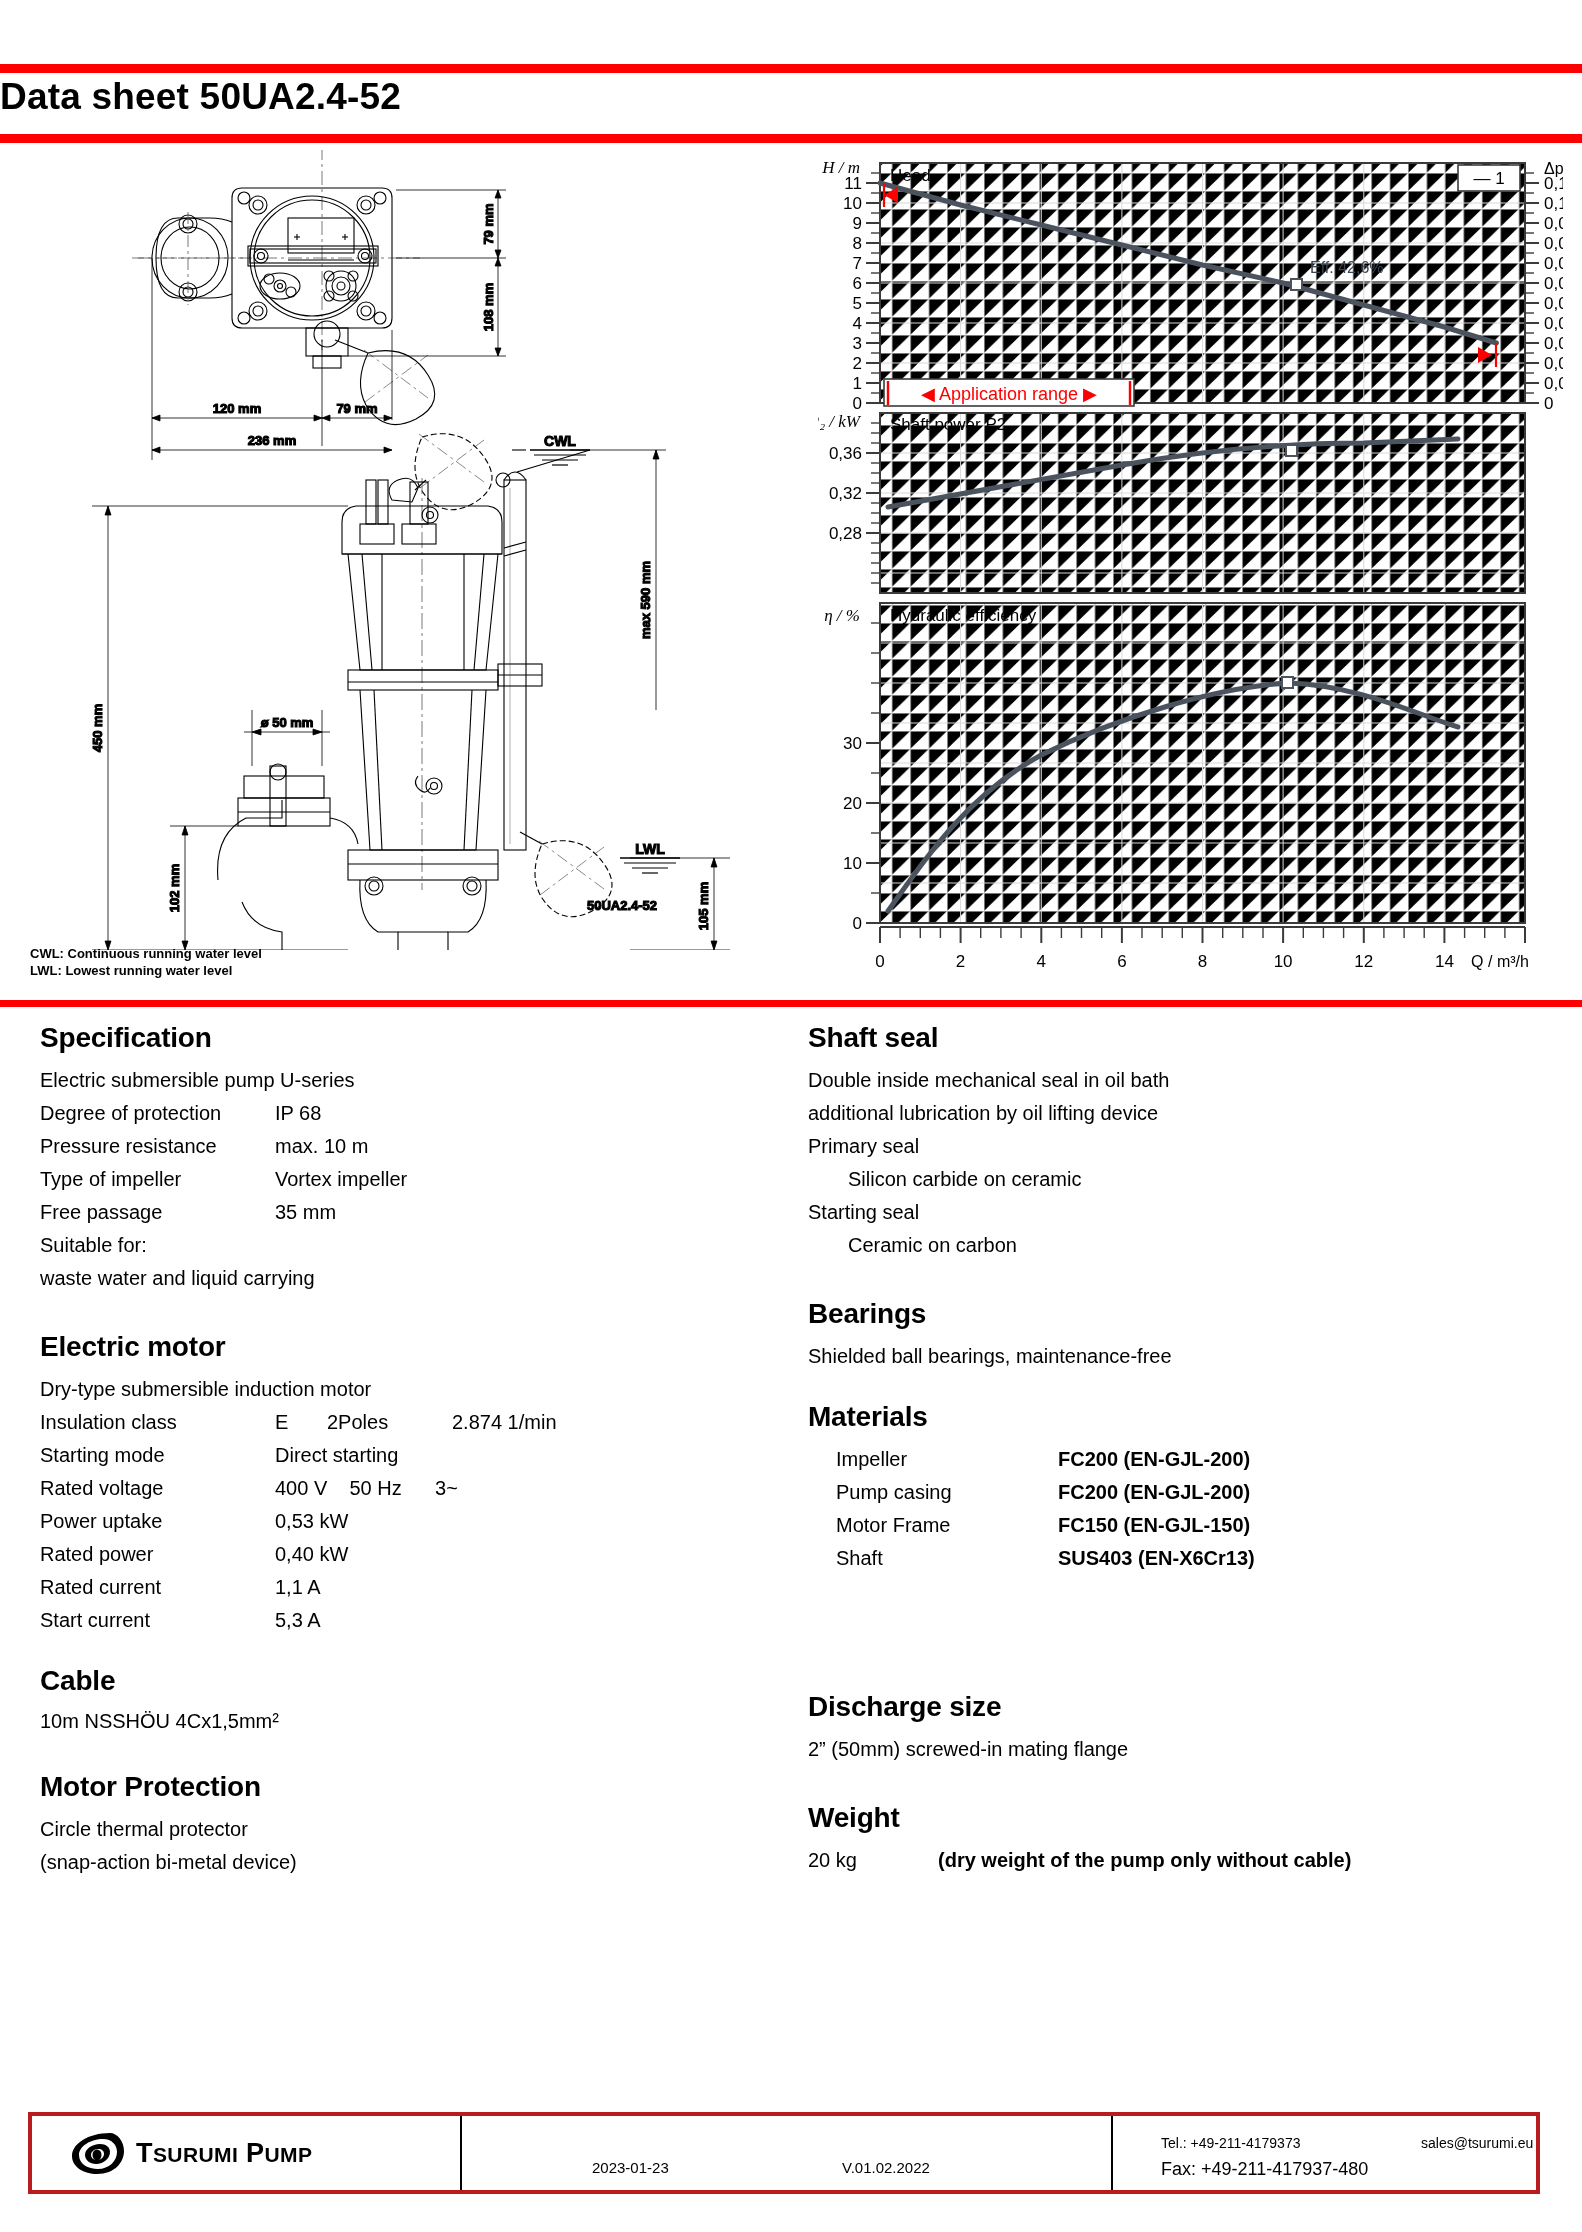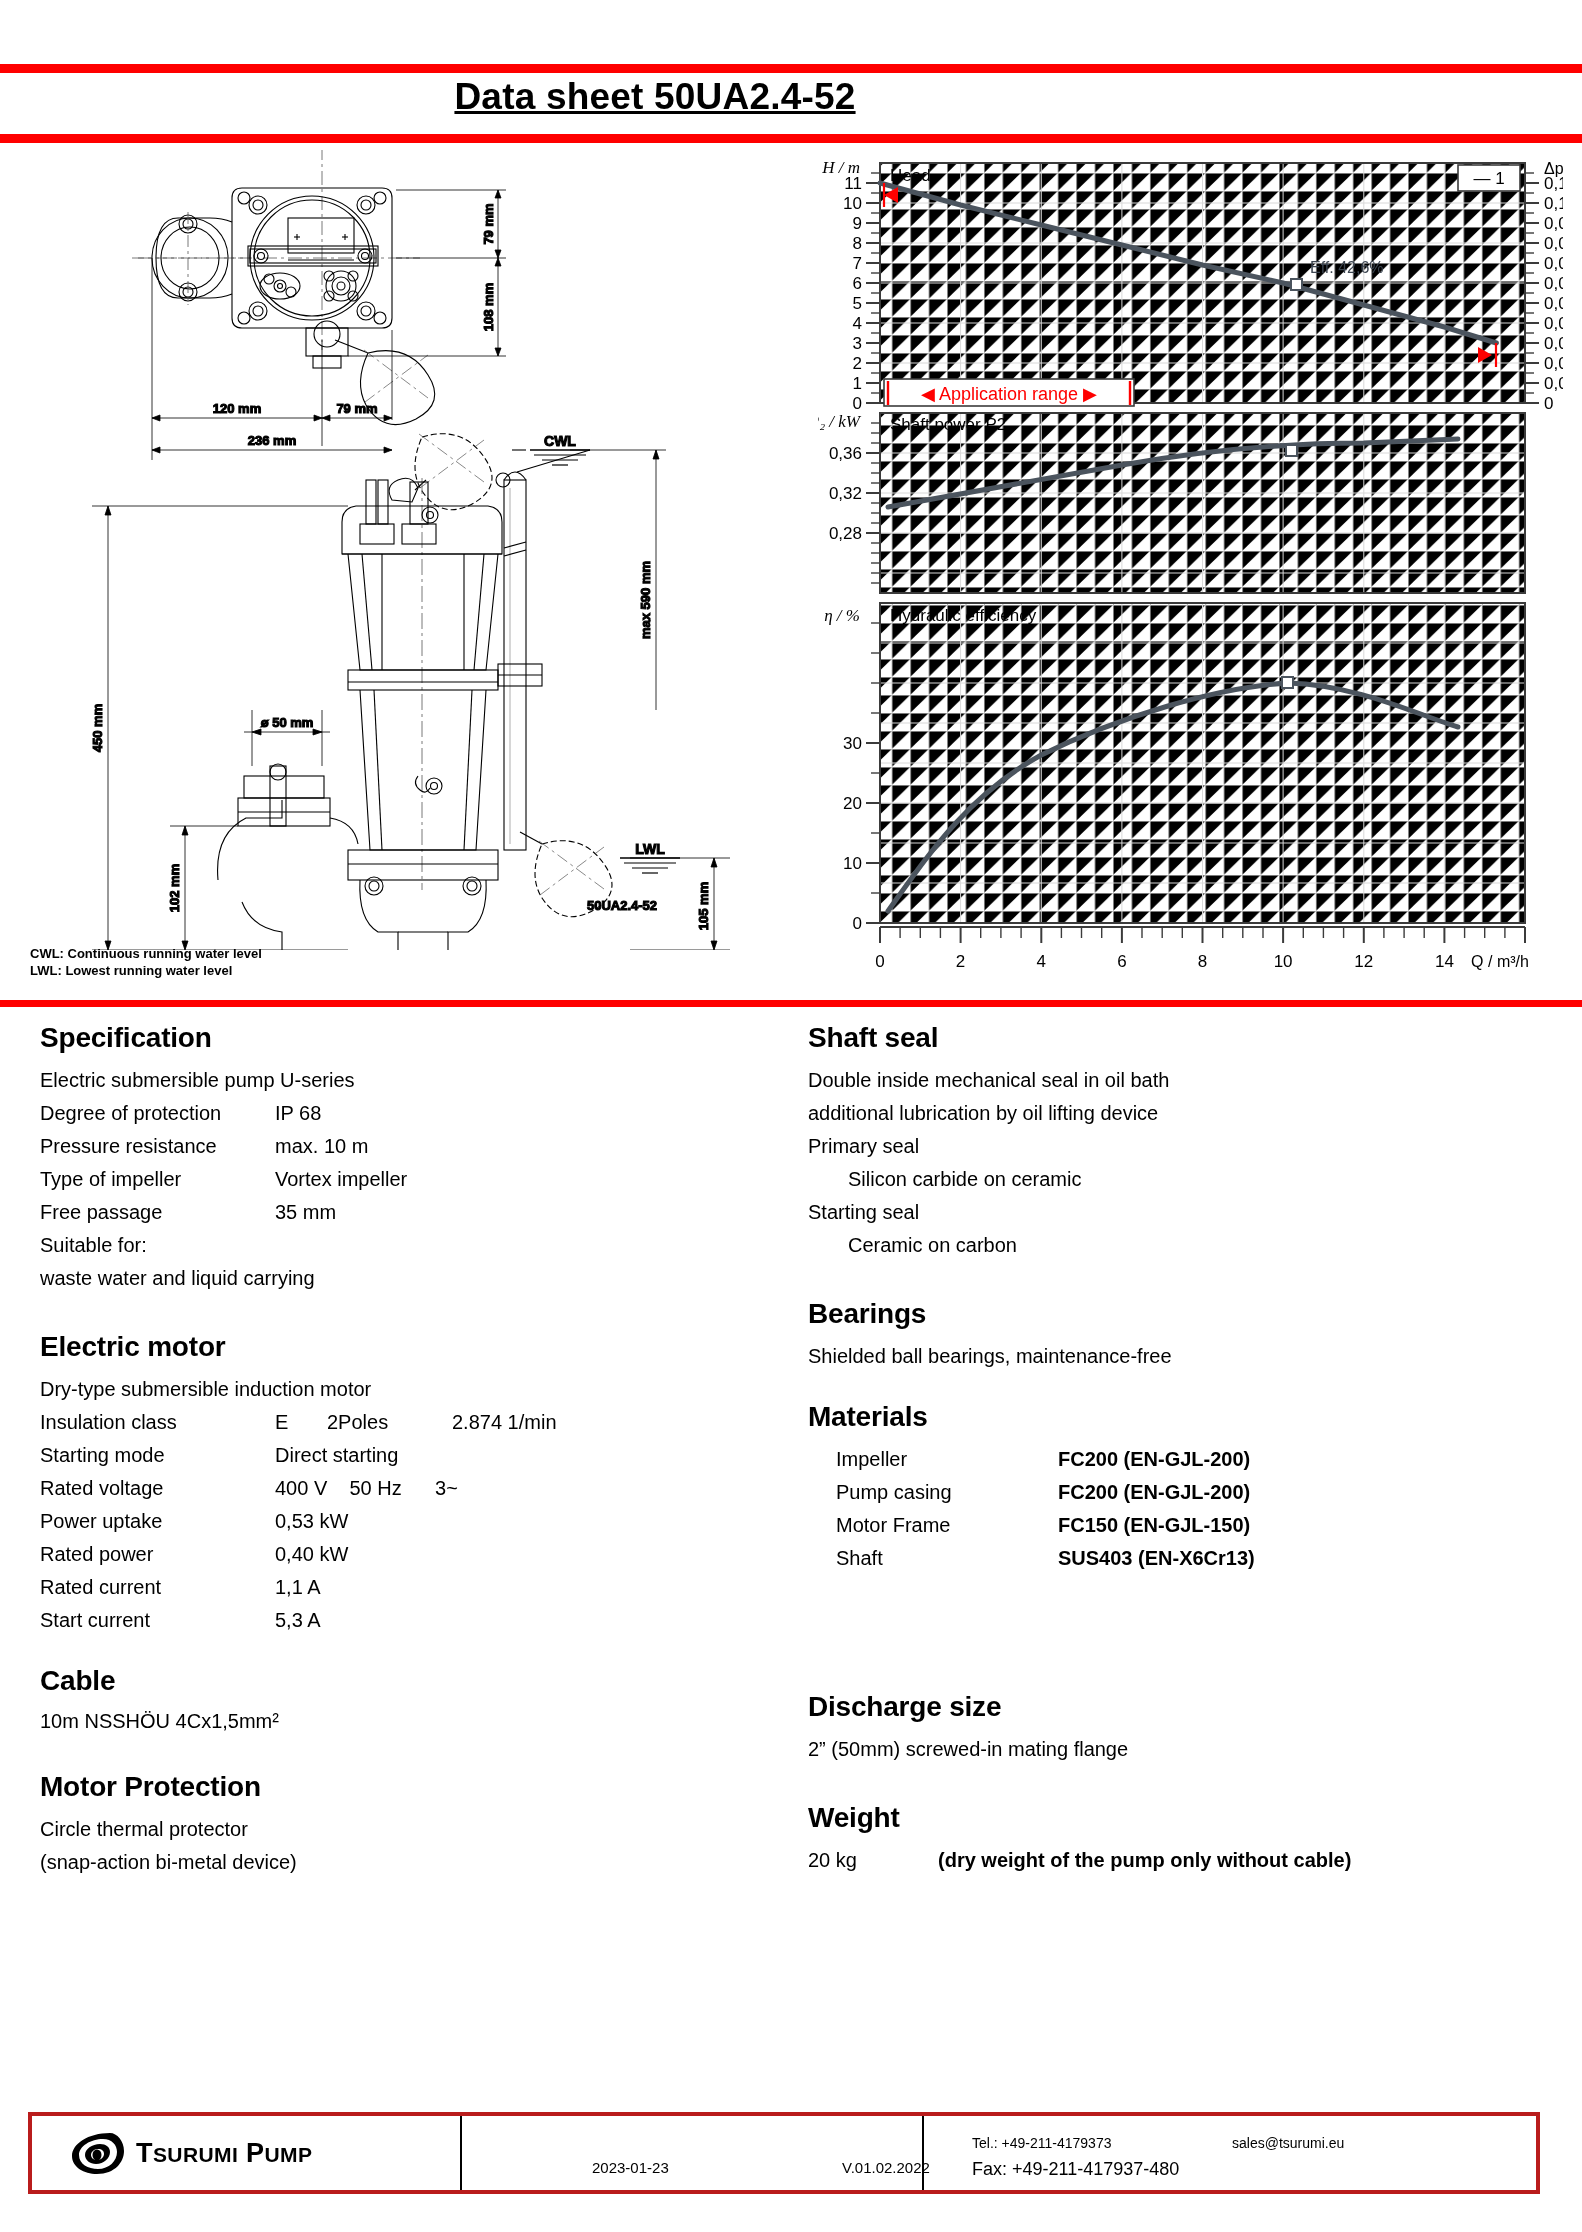--- a/index.html
+++ b/index.html
@@ -4,22 +4,22 @@
 <style>
   html,body{margin:0;padding:0;background:#fff;}
   body{width:1582px;height:2232px;font-family:"Liberation Sans",sans-serif;color:#000;position:relative;overflow:hidden;}
 
   .page{position:absolute;inset:0;}
 
   
   .rule{position:absolute;left:0;width:1582px;background:#ff0000;}
   #rule-top{top:64px;height:9px;}
   #rule-bottom{top:134px;height:9px;}
-  #title{position:absolute;left:0;top:76px;width:1310px;text-align:center;
-         font-size:37px;font-weight:bold;letter-spacing:.2px;text-decoration:underline;}
+  #title{position:absolute;left:0;top:76px;width:1310px;
+         font-size:37px;font-weight:bold;letter-spacing:.2px;}
 
   
   #rule-section{position:absolute;left:0;top:1000px;width:1582px;height:7px;background:#ff0000;}
 
   
   #drawing{position:absolute;left:30px;top:150px;width:740px;height:800px;}
   #drawing svg{display:block;}
   .dimtxt{font-family:"Liberation Sans",sans-serif;font-size:13px;font-weight:bold;fill:#000;}
   .dimtxt-v{font-family:"Liberation Sans",sans-serif;font-size:13px;font-weight:bold;fill:#000;}
   .lvl{font-family:"Liberation Sans",sans-serif;font-size:14px;font-weight:bold;fill:#000;}
@@ -57,21 +57,21 @@
   .rowR{display:flex;font-size:20px;line-height:33px;}
   .rowR .k{width:222px;flex:none;margin-left:28px;}
   .rowR .v{flex:1;white-space:pre;font-weight:bold;}
   .indent{padding-left:40px;}
 
   
   #footer{position:absolute;left:28px;top:2112px;width:1512px;height:82px;
           border:4px solid #b91c1c;display:flex;box-sizing:border-box;background:#fff;}
   .fcell{display:flex;align-items:center;box-sizing:border-box;}
   #f-logo{width:430px;border-right:2px solid #000;justify-content:flex-start;padding-left:38px;}
-  #f-mid{width:462px;border-right:2px solid #000;position:relative;}
+  #f-mid{width:651px;border-right:2px solid #000;position:relative;}
   #f-right{flex:1;position:relative;}
   #f-date{position:absolute;left:130px;top:43px;font-size:15px;}
   #f-ver{position:absolute;left:380px;top:43px;font-size:15px;}
   #f-tel{position:absolute;left:48px;top:19px;font-size:14px;}
   #f-fax{position:absolute;left:48px;top:43px;font-size:18px;}
   #f-mail{position:absolute;left:308px;top:19px;font-size:14px;}
   #logo-text{font-size:27px;font-weight:bold;letter-spacing:.4px;}
   .sc{font-size:21px;}
 </style>
 </head>

